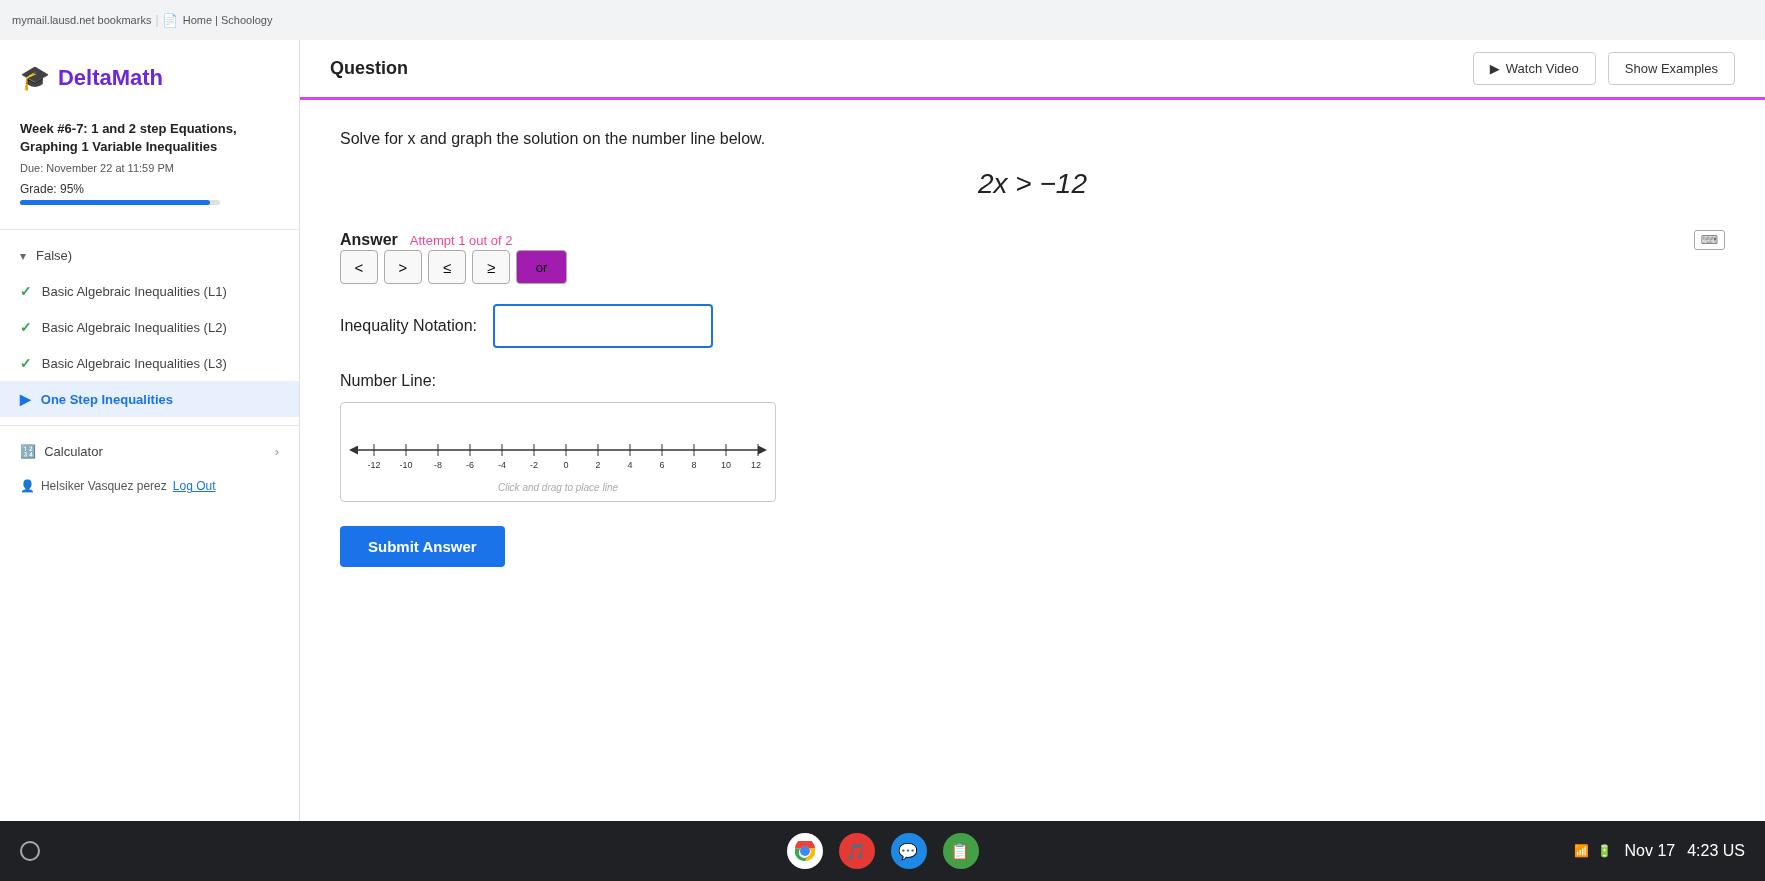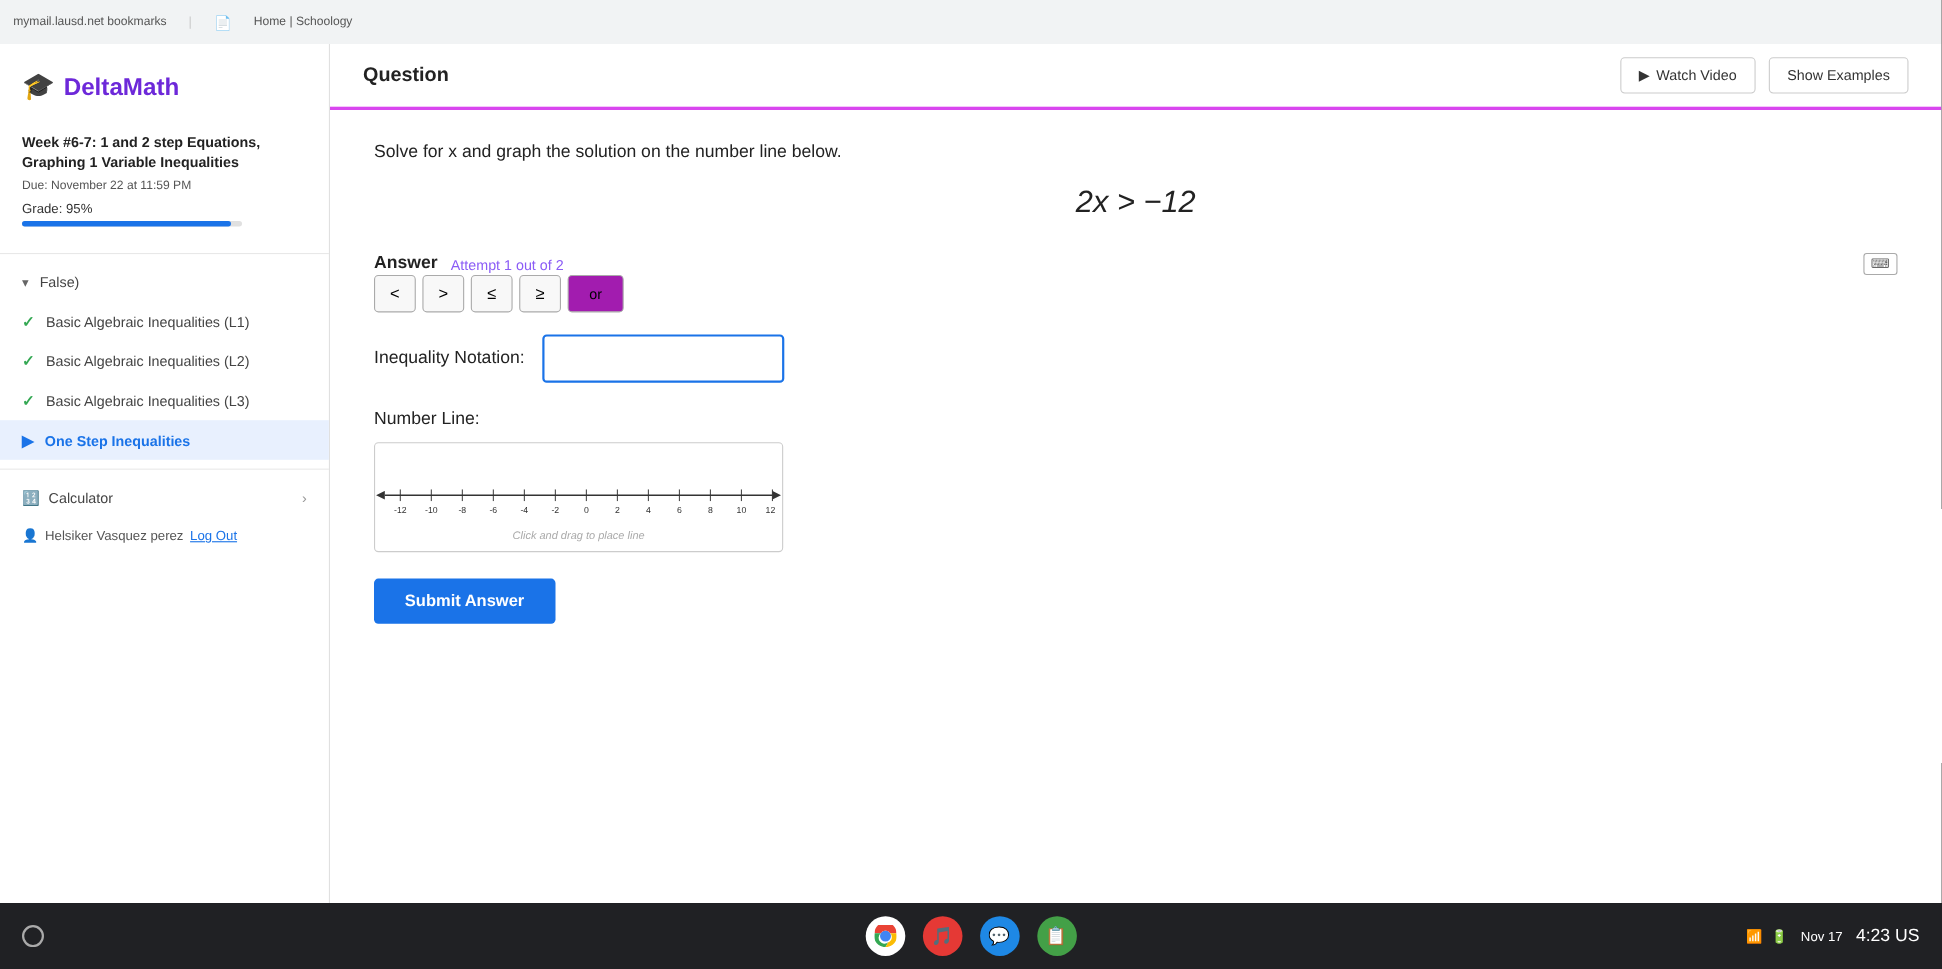--- a/index.html
+++ b/index.html
@@ -12,21 +12,21 @@
       position: relative;
     }
 
     
     .browser-chrome {
       background: #f1f3f4;
       height: 40px;
       display: flex;
       align-items: center;
       padding: 0 12px;
-      gap: 20px;
+      gap: 4px;
       font-size: 12px;
       color: #333;
     }
 
     
     .main-content {
       display: flex;
       height: calc(881px - 40px - 60px);
       background: #fff;
     }
@@ -214,21 +214,21 @@
       gap: 12px;
       margin-bottom: 0;
     }
     .answer-label {
       font-size: 16px;
       font-weight: bold;
       color: #222;
     }
     .attempt-text {
       font-size: 13px;
-      color: #8b5cf6;
+      color: #ec4899;
     }
 
     .symbol-buttons {
       display: flex;
       gap: 6px;
       margin-bottom: 20px;
       align-items: center;
     }
     .sym-btn {
       width: 38px;
@@ -277,21 +277,21 @@
 
     .number-line-section {
       margin-top: 10px;
     }
     .number-line-label {
       font-size: 16px;
       color: #222;
       margin-bottom: 12px;
     }
     .number-line-container {
-      width: 372px;
+      width: 436px;
       height: 100px;
       border: 1px solid #ccc;
       border-radius: 4px;
       background: #fff;
       position: relative;
       display: flex;
       align-items: center;
       justify-content: center;
     }
     .number-line-hint {
@@ -584,16 +584,16 @@
     </div>
     <div class="taskbar-app" style="background:#43a047;">
       <span style="color:#fff; font-size:16px;">📋</span>
     </div>
   </div>
   <div class="taskbar-right">
     <div class="taskbar-icons">
       <span style="color:#aaa;">📶</span>
       <span style="color:#aaa;">🔋</span>
     </div>
-    <span style="color:#fff;font-size:12px;">Nov 17</span>
+    <span style="color:#fff;font-size:16px;">Nov 17</span>
     <span style="color:#fff;font-size:16px;">4:23 US</span>
   </div>
 </div>
 
 </body></html>

